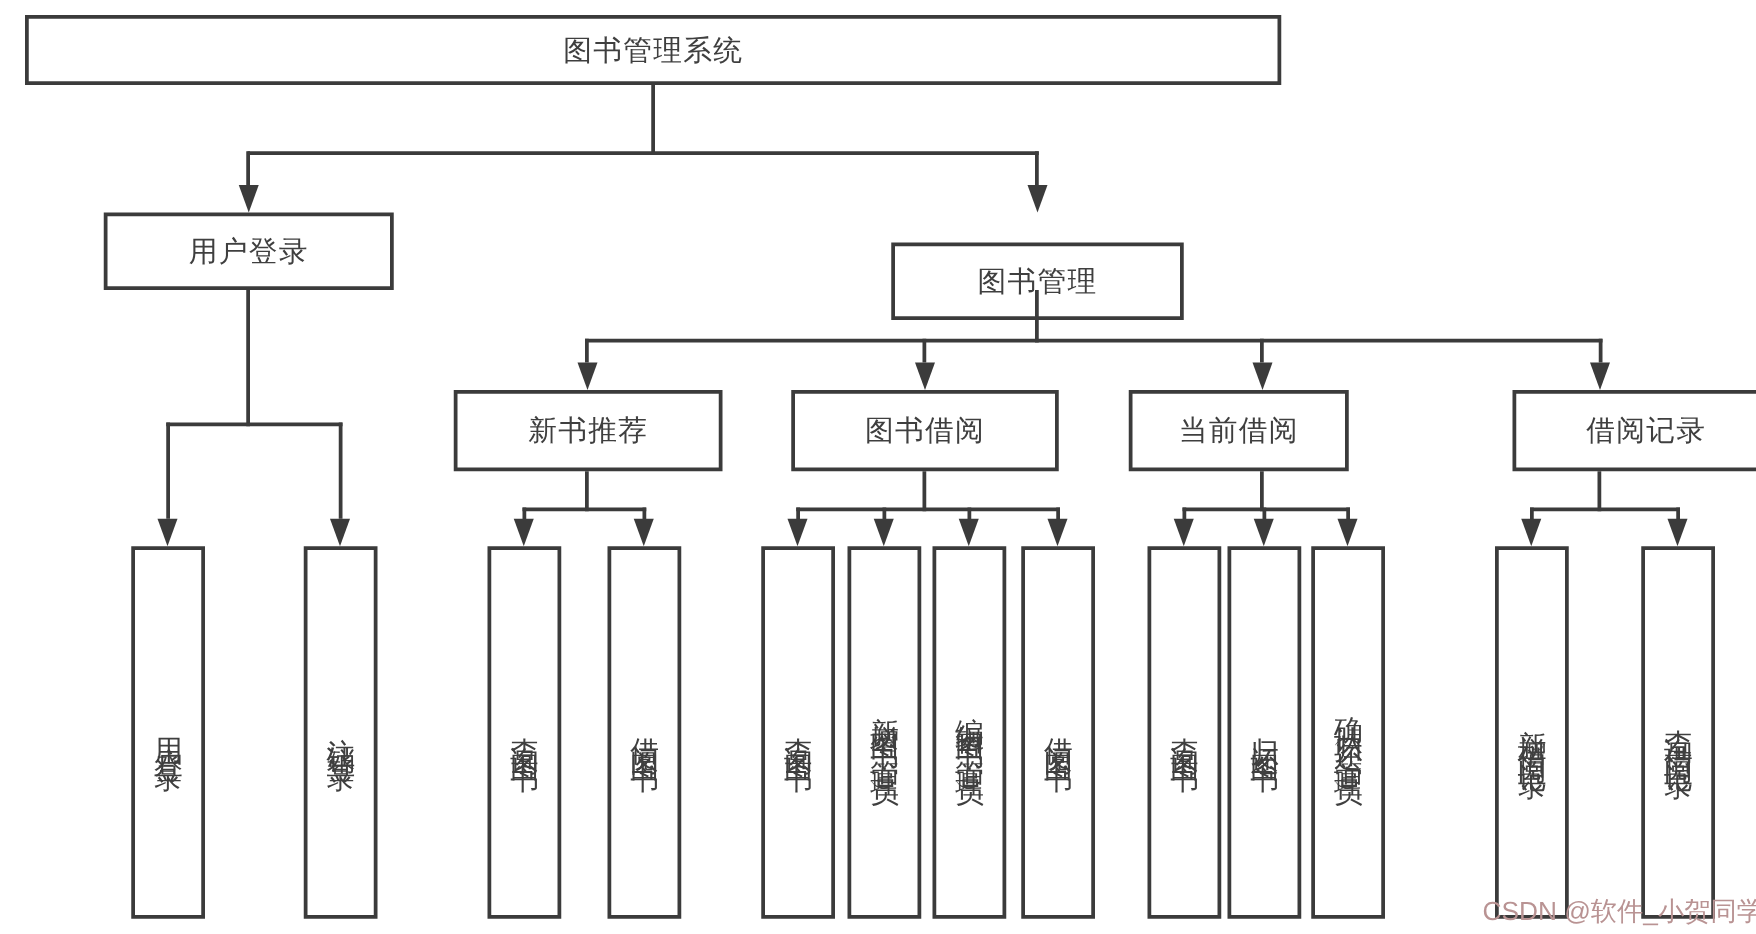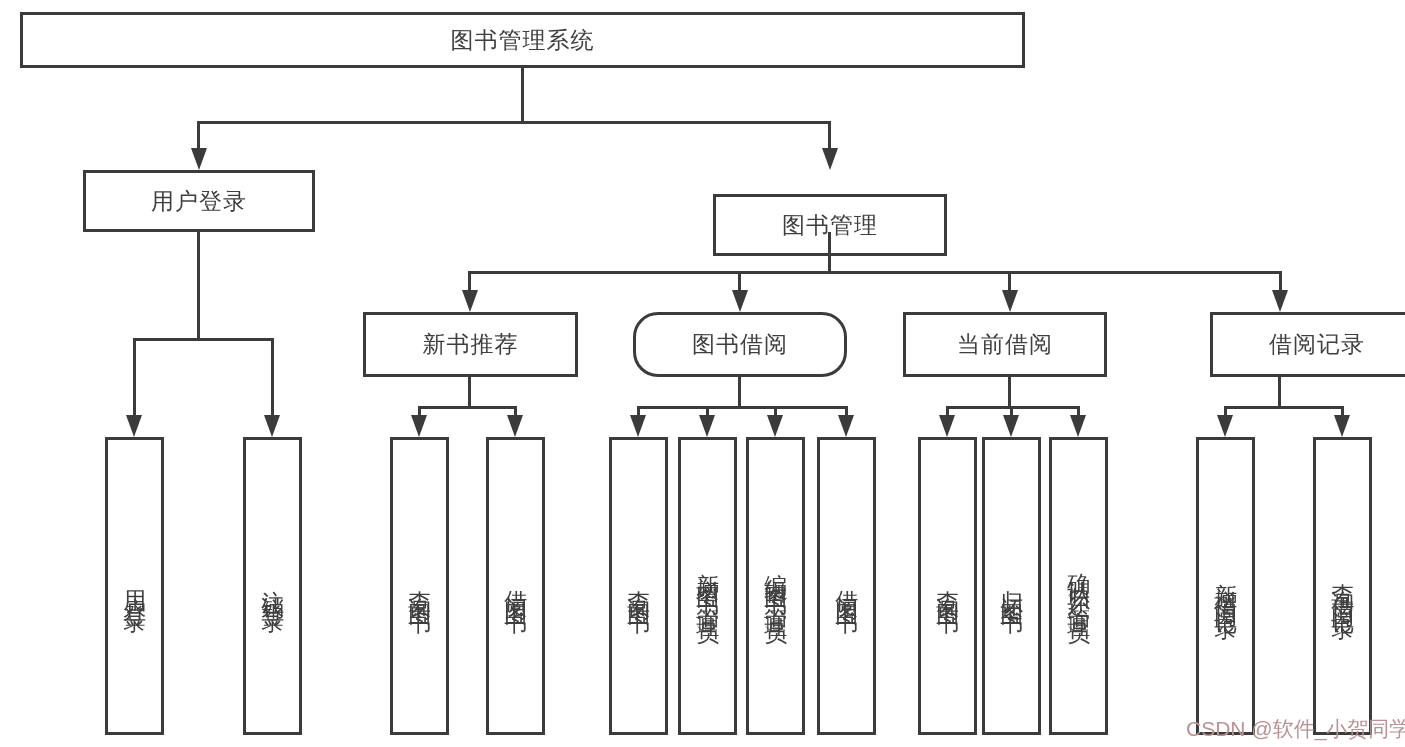--- a/index.html
+++ b/index.html
@@ -70,24 +70,24 @@
   <div class="box" style="left:83px; top:170px; width:232px; height:62px;">
     <span>用户登录</span>
   </div>
   <div class="box" style="left:713px; top:170px; width:234px; height:62px;margin-top:24px;">
     <span>图书管理</span>
   </div>
 
   <div class="box" style="left:363px; top:312px; width:215px; height:65px;">
     <span>新书推荐</span>
   </div>
-  <div class="box" style="left:633px; top:312px; width:214px; height:65px;border-radius:25px;">
+  <div class="box" style="left:633px; top:312px; width:214px; height:65px;">
     <span>图书借阅</span>
   </div>
-  <div class="box" style="left:903px; top:312px; width:204px; height:65px;">
+  <div class="box" style="left:903px; top:312px; width:176px; height:65px;">
     <span>当前借阅</span>
   </div>
   <div class="box" style="left:1210px; top:312px; width:214px; height:65px;">
     <span>借阅记录</span>
   </div>
 
   <div class="box" style="left:105px; top:437px; width:59px; height:298px;">
     <span class="vlabel">用户登录</span>
   </div>
   <div class="box" style="left:243px; top:437px; width:59px; height:298px;">

